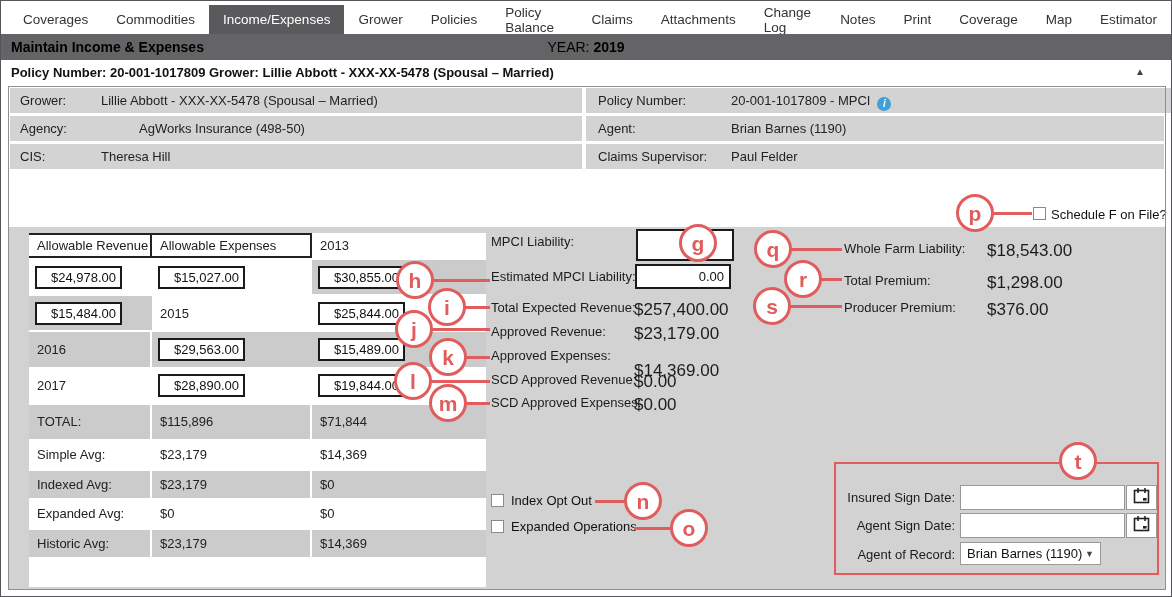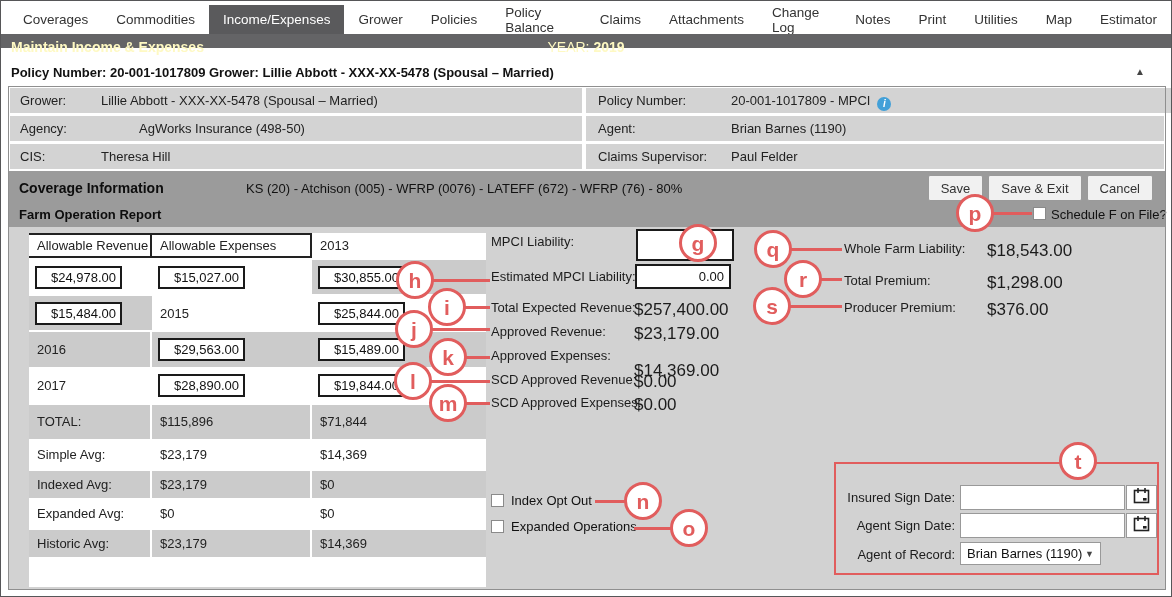--- a/index.html
+++ b/index.html
@@ -16,21 +16,21 @@
   *{margin:0;padding:0;box-sizing:border-box;font-family:"Liberation Sans","DejaVu Sans",sans-serif;}
   body{background:#fff;}
   .page{position:relative;width:1172px;height:597px;border:1px solid #565658;background:#fff;overflow:hidden;}
 
   
   .tabbar{position:absolute;left:0;top:0;width:100%;height:33px;background:#fff;display:flex;align-items:stretch;padding-left:8px;}
   .tab{display:flex;align-items:center;padding:0 14px;font-size:13.5px;color:#333;cursor:pointer;margin-top:4px;}
   .tab.active{background:var(--activetab);color:#fff;margin-top:4px;}
 
   
-  .titlebar{position:absolute;left:0;top:33px;width:100%;height:14px;background:var(--titlebar);color:#fef9c3;}
+  .titlebar{position:absolute;left:0;top:33px;width:100%;height:26px;background:var(--titlebar);color:#000000;}
   .titlebar .title{position:absolute;left:10px;top:5px;font-size:14px;font-weight:bold;}
   .titlebar .year{position:absolute;left:50%;transform:translateX(-50%);top:5px;font-size:14px;}
   .titlebar .year b{font-weight:bold;}
 
   
   .policybar{position:absolute;left:0;top:59px;width:100%;height:25px;background:#fff;}
   .policybar .ptext{position:absolute;left:10px;top:5px;font-size:13px;font-weight:bold;color:#111;}
   .policybar .collapse{position:absolute;right:26px;top:6px;font-size:10px;color:#444;cursor:pointer;}
 
   
@@ -95,21 +95,21 @@
       <div class="tab">Commodities</div>
       <div class="tab active">Income/Expenses</div>
       <div class="tab">Grower</div>
       <div class="tab">Policies</div>
       <div class="tab">Policy Balance</div>
       <div class="tab">Claims</div>
       <div class="tab">Attachments</div>
       <div class="tab">Change Log</div>
       <div class="tab">Notes</div>
       <div class="tab">Print</div>
-      <div class="tab">Utilities</div>
+      <div class="tab">Coverage</div>
       <div class="tab">Map</div>
       <div class="tab">Estimator</div>
     </div>
 
   <div class="titlebar">
     <span class="title">Maintain Income &amp; Expenses</span>
     <span class="year"><span>YEAR:</span> <b>2019</b></span>
   </div>
 
   <div class="policybar">
@@ -137,30 +137,20 @@
       <div class="inforow" style="left: 585px; top: 115px; width: 578px;">
         <span class="lbl" style="left: 12px;">Agent:</span>
         <span class="val" style="left: 145px;">Brian Barnes (1190)</span>
       </div>
       <div class="inforow" style="left: 585px; top: 143px; width: 578px;">
         <span class="lbl" style="left: 12px;">Claims Supervisor:</span>
         <span class="val" style="left: 145px;">Paul Felder</span>
       </div>
     </div>
 
-  <div class="covbar">
-    <span class="cov-title">Coverage Information</span>
-    <span class="cov-detail">KS (20) - Atchison (005) - WFRP (0076) - LATEFF (672) - WFRP (76) - 80%</span>
-    <div class="btnrow" id="btnrow">
-        <div class="btn">Save</div>
-        <div class="btn">Save &amp; Exit</div>
-        <div class="btn">Cancel</div>
-      </div>
-    <span class="sub-title">Farm Operation Report</span>
-  </div>
 
   <div class="content"></div>
 
   <span class="cb" style="left:1032px;top:206px;"></span>
   <span class="cblabel" style="left:1050px;top:206px;">Schedule F on File?</span>
 
   <div class="fo-table" id="fotable">
       <div class="tcell hcell">Allowable Revenue</div>
       <div class="tcell hcell">Allowable Expenses</div>
       <div class="tcell bodycell sep row-white">2013</div>

